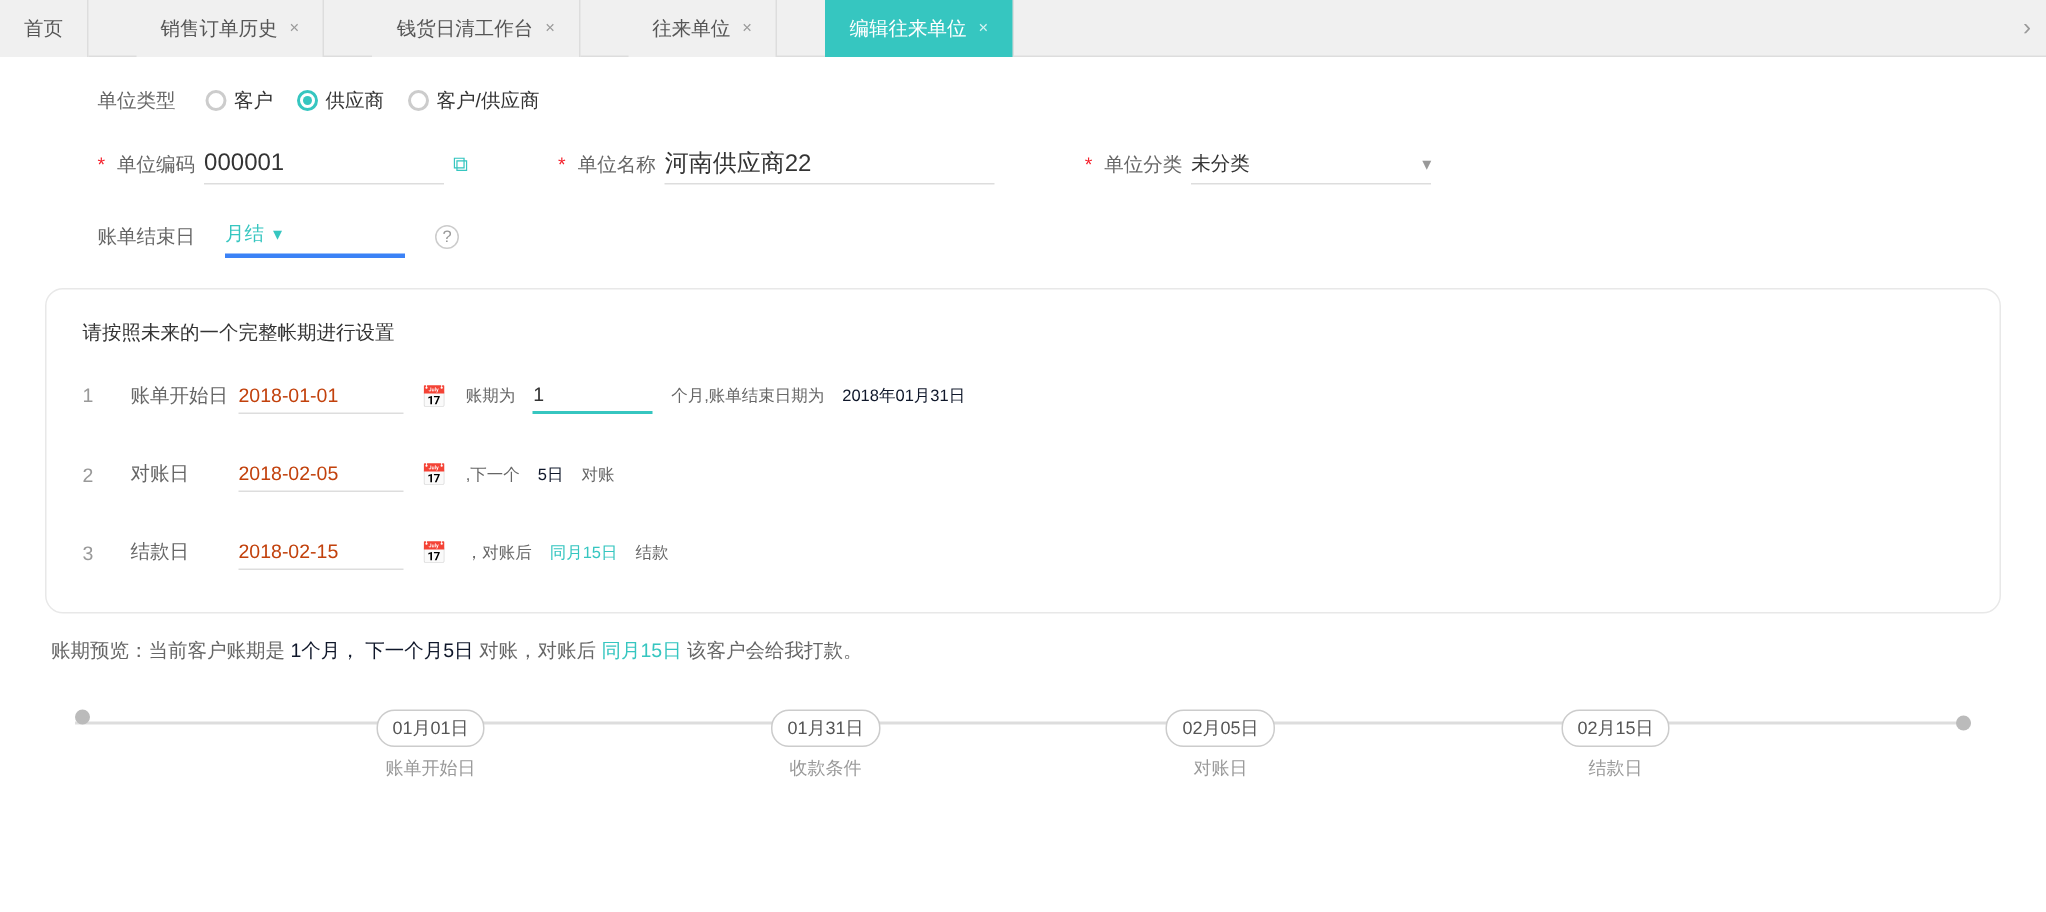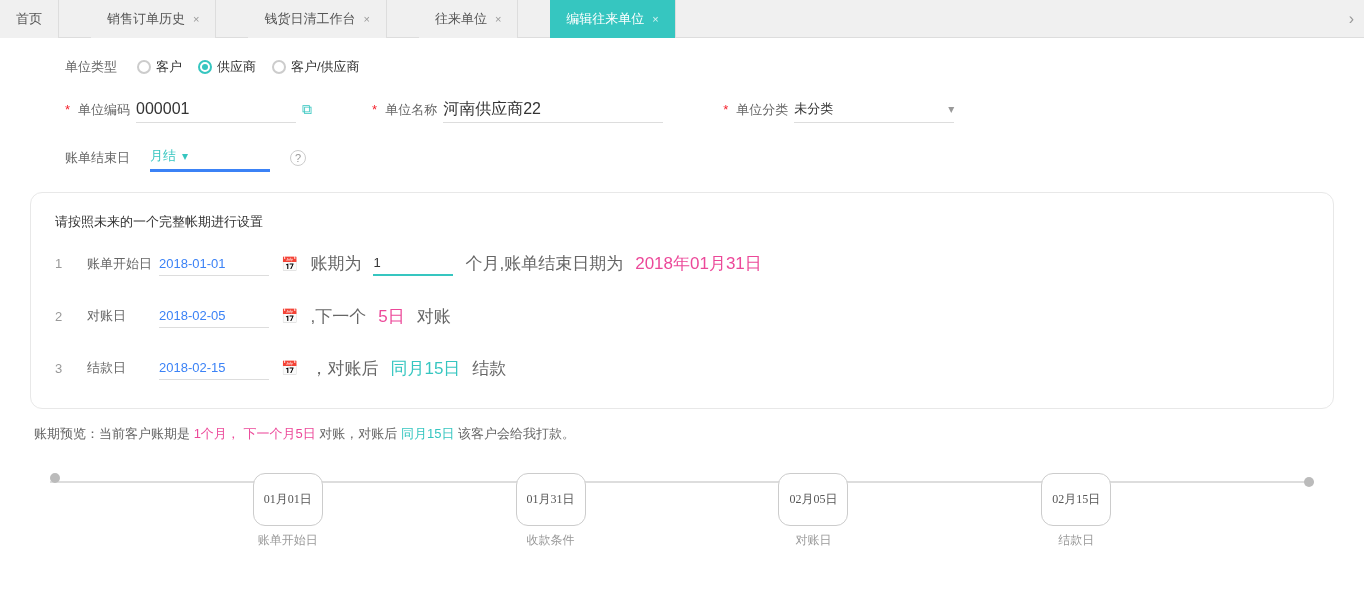--- a/index.html
+++ b/index.html
@@ -191,38 +191,38 @@
       white-space: nowrap;
       width: 60px;
       font-size: 13px;
     }
     .date-input {
       border: none;
       border-bottom: 1px solid #ddd;
       outline: none;
       padding: 4px 0;
       font-size: 13px;
-      color: #3b82f6;
+      color: #c2410c;
       width: 110px;
     }
     .period-input {
       border: none;
       border-bottom: 2px solid #36c6c0;
       outline: none;
       padding: 4px 0;
       font-size: 13px;
       color: #333;
       width: 80px;
       text-align: left;
     }
     .row-desc {
-      font-size: 17px;
+      font-size: 11px;
       color: #666;
     }
-    .highlight-orange { color: #ec4899; }
+    .highlight-orange { color: #0f172a; }
     .highlight-teal { color: #36c6c0; }
 
     
     .preview-text {
       font-size: 13px;
       color: #666;
       margin-bottom: 20px;
       padding: 0 4px;
     }
     .timeline-line {
@@ -251,25 +251,24 @@
       width: 10px; height: 10px;
       border-radius: 50%;
       background: #bbb;
       border: 2px solid #bbb;
     }
     .timeline-dot.start { background: #bbb; }
     .timeline-date-badge {
       background: #fff;
       border: 1px solid #ccc;
       border-radius: 12px;
-      padding: 17px 10px;
+      padding: 3px 10px;
       font-size: 12px;
       color: #555;
       white-space: nowrap;
-      font-family: Liberation Serif, serif;
     }
     .timeline-label {
       font-size: 12px;
       color: #999;
       white-space: nowrap;
     }
     .timeline-end-dot {
       width: 10px; height: 10px;
       border-radius: 50%;
       background: #bbb;

